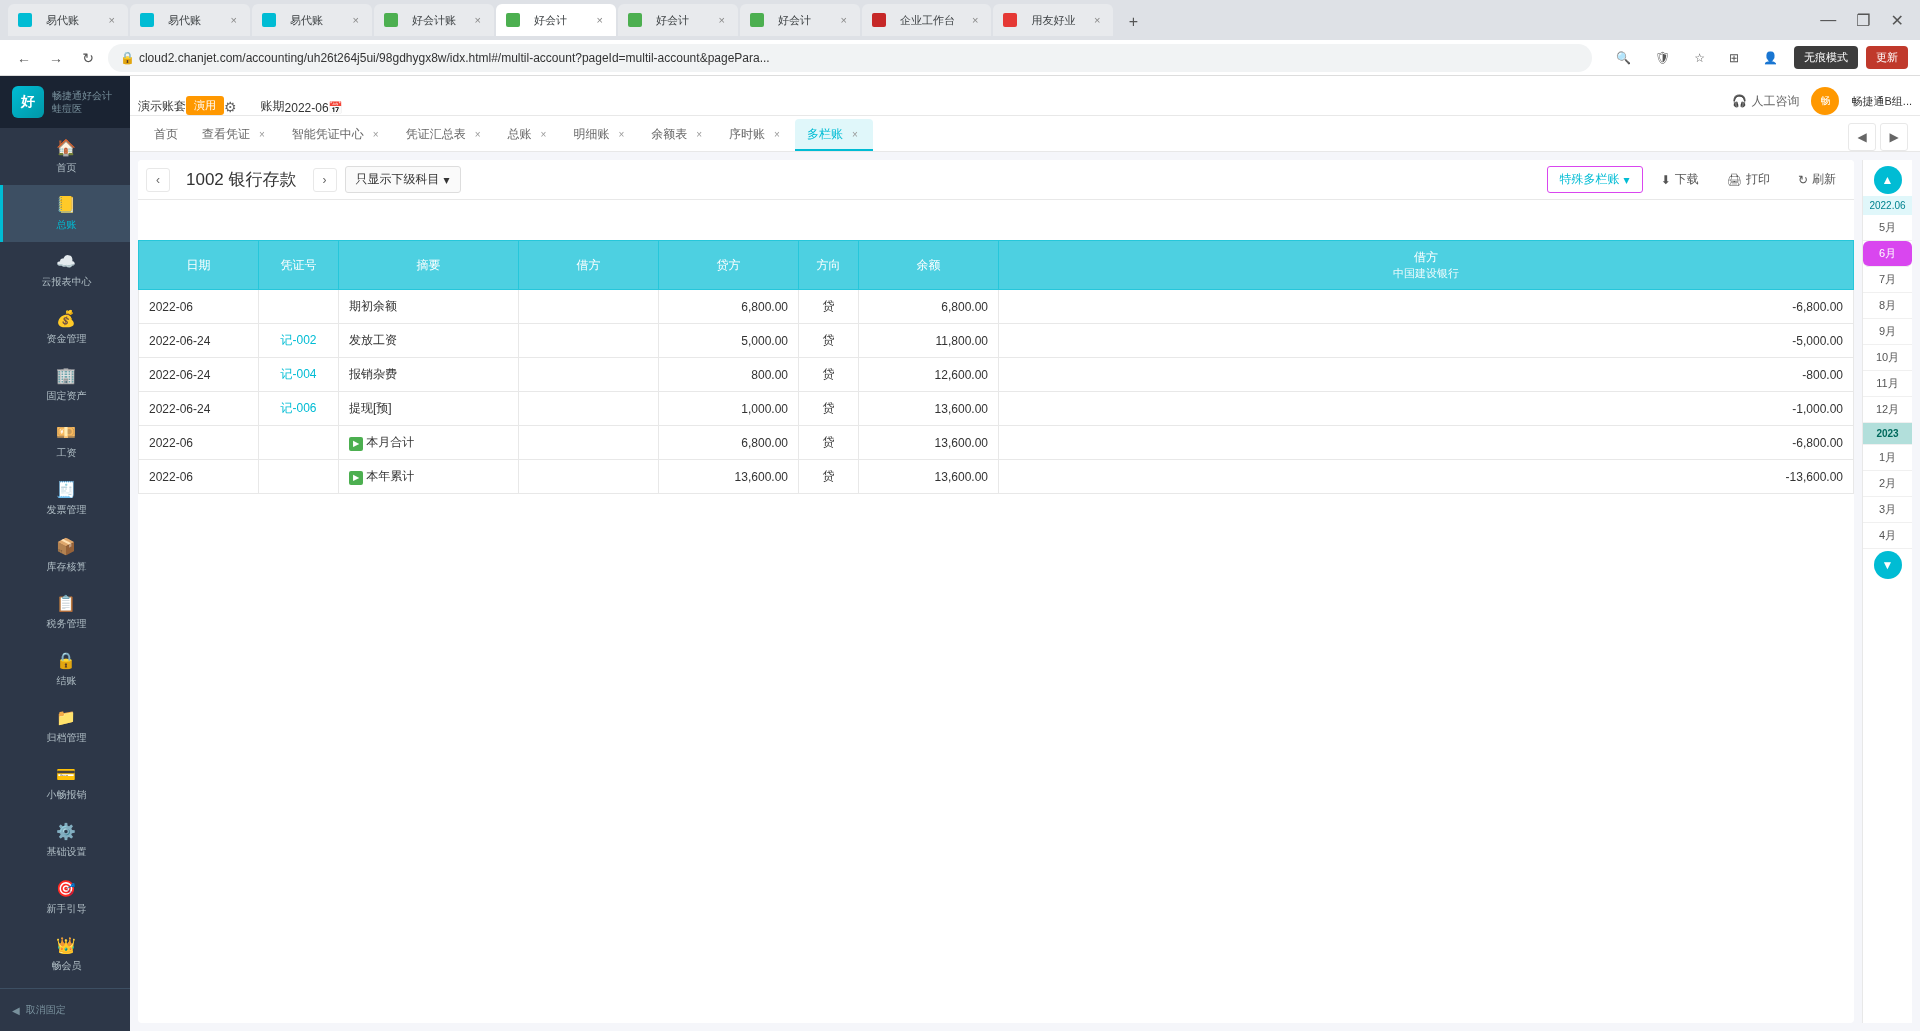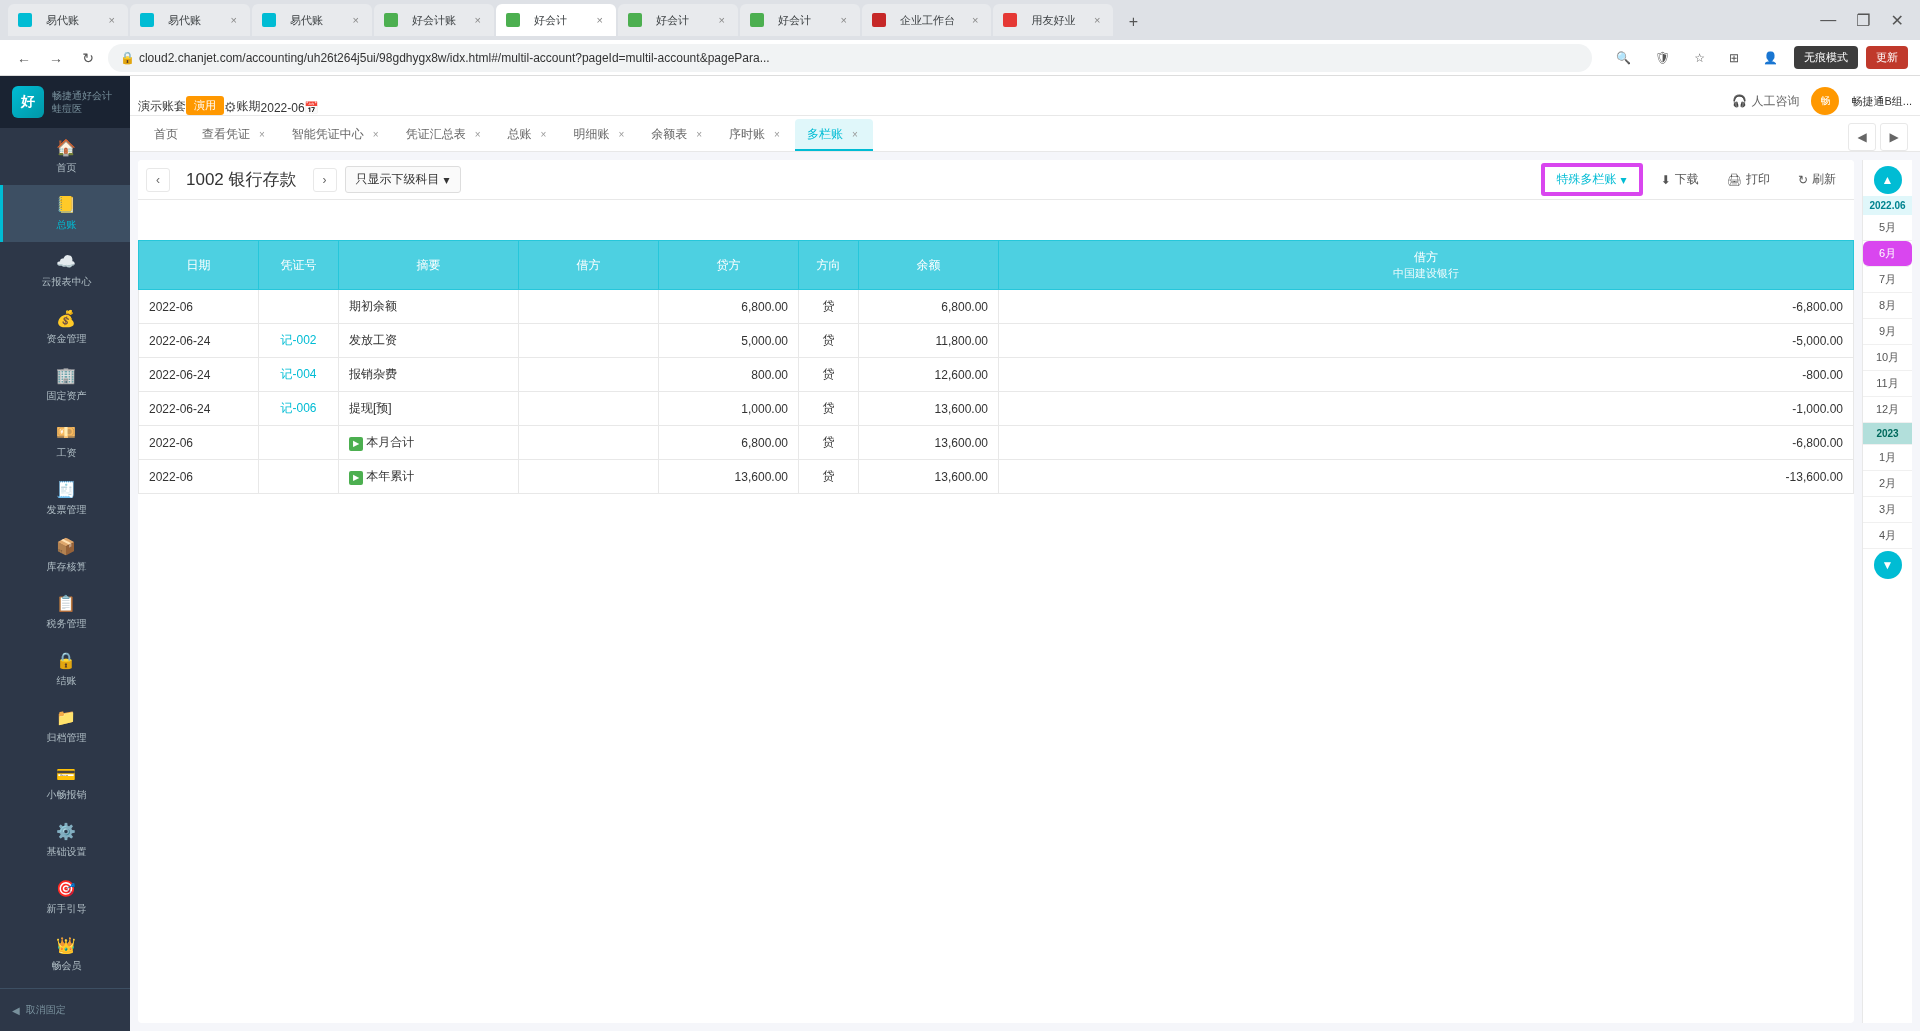--- a/index.html
+++ b/index.html
@@ -41,21 +41,21 @@
     .sidebar-bottom { margin-top: auto; padding: 8px 4px; border-top: 1px solid #3d4f63; }
     .sidebar-bottom-item { display: flex; align-items: center; gap: 6px; padding: 6px 8px; cursor: pointer; color: #78909c; font-size: 10px; border-radius: 4px; }
 
     
     .main-content { flex: 1; background: #f5f6fa; display: flex; flex-direction: column; overflow: hidden; position: relative; }
 
     
     .top-bar { height: 40px; background: #fff; border-bottom: 1px solid #e8e8e8; display: flex; align-items: flex-end; padding: 0 8px; flex-shrink: 0; }
     .demo-badge { background: #ff9800; color: #fff; padding: 2px 8px; border-radius: 3px; font-size: 11px; cursor: pointer; }
     .top-bar-settings { color: #666; cursor: pointer; font-size: 14px; }
-    .period-label { font-size: 12px; color: #333; }
+    .period-label { font-size: 12px; color: #333; margin-left: 24px; }
     .period-value { font-size: 12px; color: #333; font-weight: 500; }
     .period-icon { color: #666; cursor: pointer; font-size: 12px; }
     .top-bar-right { margin-left: auto; display: flex; align-items: center; gap: 12px; }
     .user-service { color: #666; font-size: 12px; cursor: pointer; display: flex; align-items: center; gap: 4px; }
     .user-avatar { width: 28px; height: 28px; border-radius: 50%; background: #ff9800; display: flex; align-items: center; justify-content: center; color: #fff; font-size: 10px; cursor: pointer; }
     .user-name { font-size: 11px; color: #333; cursor: pointer; }
 
     
     .tab-bar { height: 36px; background: #fff; border-bottom: 1px solid #e8e8e8; display: flex; align-items: flex-end; padding: 0 12px; gap: 0; flex-shrink: 0; overflow-x: auto; }
     .page-tab { height: 32px; padding: 0 12px; display: flex; align-items: center; gap: 6px; cursor: pointer; color: #666; font-size: 12px; border-bottom: 2px solid transparent; white-space: nowrap; }
@@ -69,21 +69,21 @@
 
     
     .ledger-panel { flex: 1; background: #fff; border-radius: 4px; display: flex; flex-direction: column; overflow: hidden; }
 
     
     .ledger-toolbar { height: 40px; background: #fff; border-bottom: 1px solid #e8e8e8; display: flex; align-items: center; padding: 0 8px; gap: 8px; flex-shrink: 0; }
     .nav-arrow { width: 24px; height: 24px; display: flex; align-items: center; justify-content: center; cursor: pointer; color: #666; border: 1px solid #e8e8e8; border-radius: 3px; font-size: 12px; }
     .account-code { font-size: 17px; color: #333; font-weight: 500; padding: 0 8px; }
     .filter-btn { display: flex; align-items: center; gap: 4px; padding: 4px 10px; border: 1px solid #ddd; border-radius: 3px; cursor: pointer; font-size: 12px; color: #333; background: #fafafa; }
     .toolbar-right { margin-left: auto; display: flex; align-items: center; gap: 8px; }
-    .multi-col-btn { display: flex; align-items: center; gap: 4px; padding: 4px 12px; border: 4px solid #d946ef; border-radius: 3px; cursor: pointer; font-size: 12px; color: #00bcd4; background: #fff; }
+    .multi-col-btn { display: flex; align-items: center; gap: 4px; padding: 4px 12px; border: 1px solid #d946ef; border-radius: 3px; cursor: pointer; font-size: 12px; color: #00bcd4; background: #fff; }
     .action-btn { display: flex; align-items: center; gap: 4px; padding: 4px 10px; cursor: pointer; font-size: 12px; color: #555; }
 
     
     .ledger-table { flex: 1; overflow: auto; margin-top: 40px; }
     table { width: 100%; border-collapse: collapse; }
     thead tr th { background: #4dd0e1; color: #fff; padding: 8px 10px; font-size: 12px; font-weight: 500; text-align: center; border: 1px solid #26c6da; white-space: nowrap; }
     thead tr:first-child th.date-header { width: 120px; }
     thead tr:first-child th.voucher-header { width: 80px; }
     thead tr:first-child th.summary-header { width: 180px; }
     thead tr:first-child th.debit-header { width: 140px; }
@@ -94,21 +94,21 @@
     tbody tr td { padding: 8px 10px; font-size: 12px; color: #333; border: 1px solid #e8e8e8; text-align: center; }
     tbody tr td.text-left { text-align: left; }
     tbody tr td.text-right { text-align: right; }
     tbody tr td.voucher-link { color: #00bcd4; cursor: pointer; }
     tbody tr td.summary-cell { text-align: left; }
     .month-icon { width: 14px; height: 14px; background: #4caf50; border-radius: 2px; display: inline-flex; align-items: center; justify-content: center; color: #fff; font-size: 8px; }
 
     
     .right-panel { width: 50px; background: #fff; border-left: 1px solid #e8e8e8; display: flex; flex-direction: column; align-items: center; padding: 4px 0; gap: 0; flex-shrink: 0; position: relative; }
     .right-nav { width: 100%; display: flex; flex-direction: column; align-items: center; gap: 0; }
-    .right-year-section { background: #e0f7fa; width: 100%; text-align: center; padding: 4px 2px; font-size: 11px; color: #00838f; font-weight: bold; }
+    .right-year-section { background: #e0f7fa; width: 100%; text-align: center; padding: 4px 2px; font-size: 11px; color: #00838f; font-weight: normal; }
     .right-month-item { width: 100%; text-align: center; padding: 5px 2px; font-size: 11px; color: #555; cursor: pointer; border-bottom: 1px solid #f0f0f0; }
     .right-month-item.active { background: #d946ef; color: #fff; border-radius: 6px; }
     .right-month-item.year-marker { background: #b2dfdb; color: #00695c; font-size: 10px; font-weight: bold; }
     .right-scroll-btn { width: 28px; height: 28px; background: #00bcd4; border-radius: 50%; display: flex; align-items: center; justify-content: center; color: #fff; font-size: 12px; cursor: pointer; margin: 2px auto; }
 
     
     ::-webkit-scrollbar { width: 6px; height: 6px; }
     ::-webkit-scrollbar-track { background: #f1f1f1; }
     ::-webkit-scrollbar-thumb { background: #ccc; border-radius: 3px; }
   </style>

